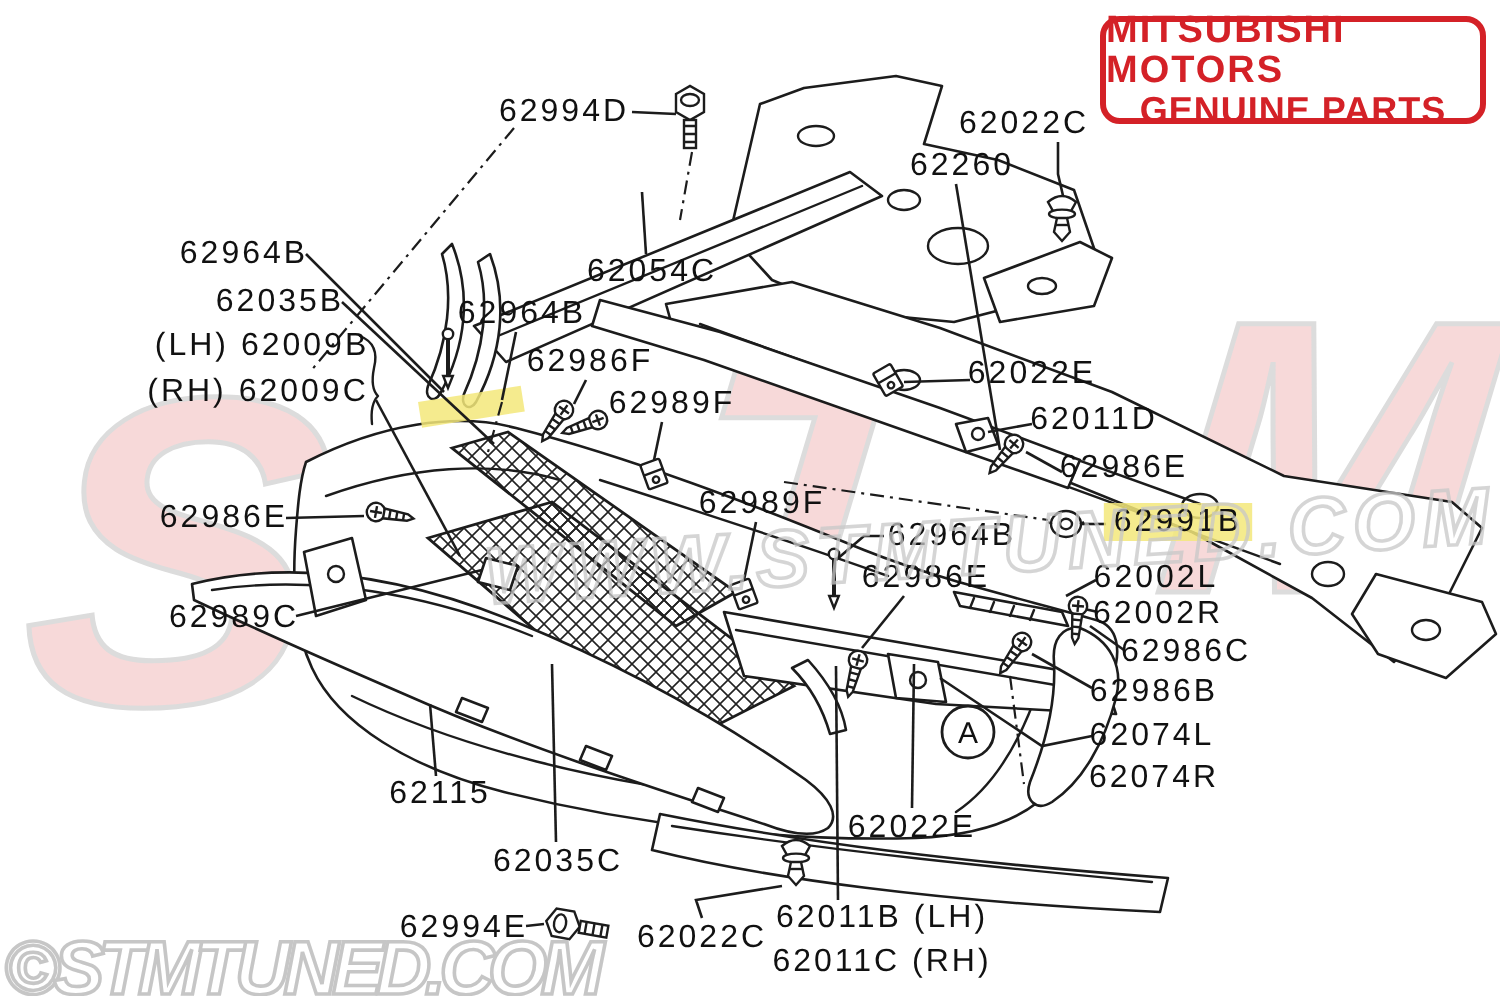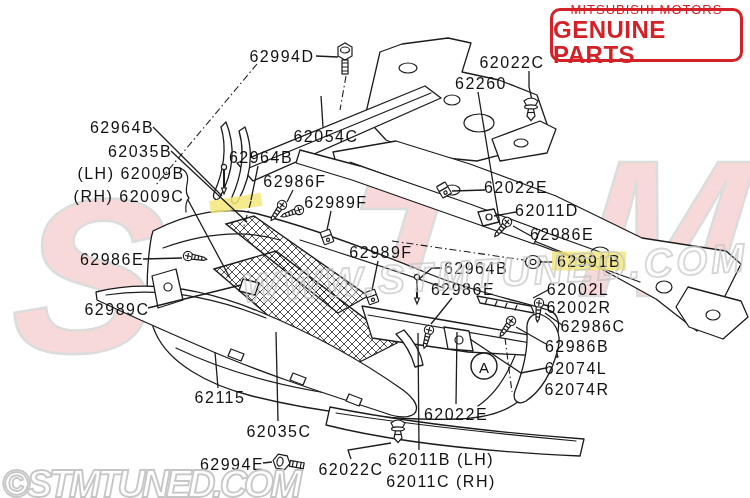--- a/index.html
+++ b/index.html
@@ -23,22 +23,22 @@
   .wm-letter{font-family:"Liberation Sans",sans-serif;font-weight:bold;font-style:italic;
              fill:#f6d3d3;stroke:#d6d6d6;stroke-width:2.5;text-anchor:middle;opacity:.85;}
   .wm-url{font-family:"Liberation Sans",sans-serif;font-weight:bold;font-style:italic;
           font-size:40px;fill:none;stroke:#c8c8c8;stroke-width:1.8;letter-spacing:2px;opacity:.75;}
   .wm-copy{font-family:"Liberation Sans",sans-serif;font-weight:bold;font-style:italic;
            font-size:38px;fill:#ffffff;stroke:#c4c4c4;stroke-width:1.8;opacity:.95;}
   
   .brand-box{position:absolute;left:550px;top:8px;width:187px;height:48px;border:3px solid #d42127;
              border-radius:10px;background:#fff;display:flex;flex-direction:column;align-items:center;
              justify-content:center;color:#d42127;line-height:1.05;}
-  .brand-line1{font-size:13px;font-weight:normal;letter-spacing:1px;}
-  .brand-line2{font-size:24px;font-weight:bold;letter-spacing:.5px;}
+  .brand-line1{font-size:19px;font-weight:bold;letter-spacing:1px;}
+  .brand-line2{font-size:18px;font-weight:bold;letter-spacing:.5px;}
 </style>
 </head>
 <body>
 
 <div class="stage">
 
   <svg id="bg" width="750" height="498" viewBox="0 0 750 498">
     <defs>
       <pattern id="meshpat" width="8" height="8" patternUnits="userSpaceOnUse">
         <path d="M0,8 L8,0 M0,0 L8,8" stroke="#222" stroke-width="0.8" fill="none"></path>

